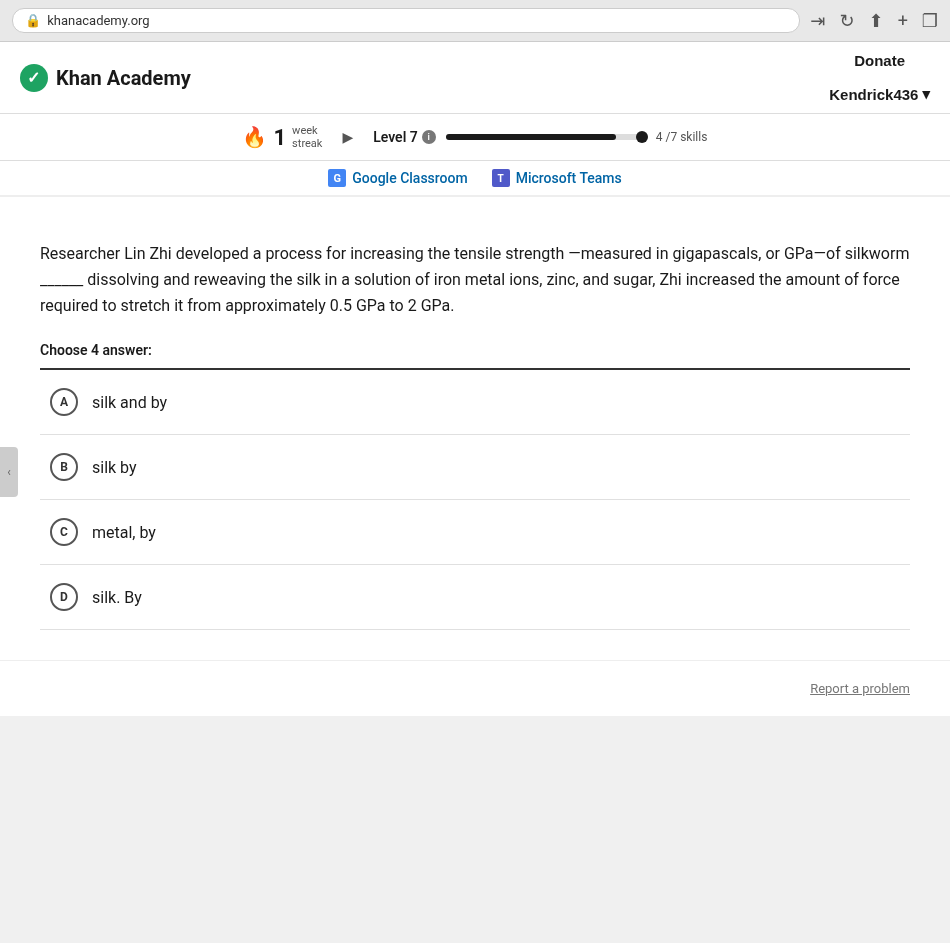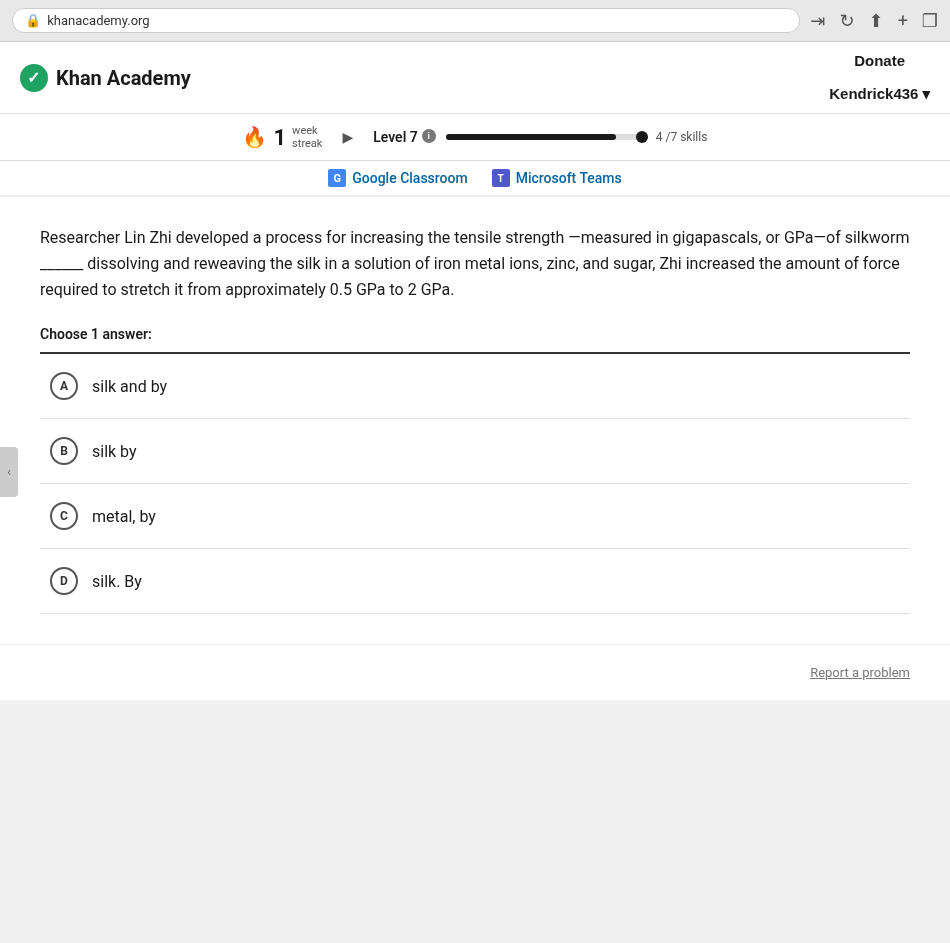--- a/index.html
+++ b/index.html
@@ -82,20 +82,21 @@
       border: none;
     }
     .user-btn {
       font-size: 15px;
       font-weight: 600;
       color: #1a1a1a;
       cursor: pointer;
       background: none;
       border: none;
       display: flex;
+      align-items: center;
       gap: 4px;
     }
 
     
     .stats-bar {
       background: white;
       display: flex;
       align-items: center;
       justify-content: center;
       padding: 10px 20px;
@@ -128,21 +129,21 @@
     .level-section {
       display: flex;
       align-items: center;
       gap: 10px;
     }
     .level-text {
       font-size: 14px;
       font-weight: 600;
       color: #1a1a1a;
       display: flex;
-      align-items: flex-start;
+      align-items: center;
       gap: 4px;
     }
     .level-info-icon {
       width: 14px;
       height: 14px;
       background: #777;
       border-radius: 50%;
       color: white;
       font-size: 9px;
       display: flex;
@@ -206,21 +207,21 @@
       justify-content: center;
       color: white;
       font-size: 11px;
       font-weight: 700;
     }
 
     
     .main-content {
       background: white;
       margin: 0;
-      padding: 28px 40px 30px 40px;
+      padding: 44px 40px 30px 40px;
     }
 
     .question-text {
       font-size: 16px;
       line-height: 1.6;
       color: #1a1a1a;
       margin-bottom: 24px;
     }
 
     .question-prompt {
@@ -370,21 +371,21 @@
     <span>Google Classroom</span>
   </div>
   <div class="integration-item">
     <div style="width:18px;height:18px;background:#5059c9;border-radius:2px;display:flex;align-items:center;justify-content:center;color:white;font-size:10px;font-weight:700;">T</div>
     <span>Microsoft Teams</span>
   </div>
 </div>
 
 <div class="main-content">
   <p class="question-text">Researcher Lin Zhi developed a process for increasing the tensile strength —measured in gigapascals, or GPa—of silkworm ______ dissolving and reweaving the silk in a solution of iron metal ions, zinc, and sugar, Zhi increased the amount of force required to stretch it from approximately 0.5 GPa to 2 GPa.</p>
-  <p class="choose-label">Choose 1 answer:</p>
+  <p class="choose-label">Choose 4 answer:</p>
   <hr class="divider">
 
   <div class="answer-options">
   <div class="answer-option">
       <div class="option-circle">A</div>
       <span>silk and by</span>
     </div>
       <div class="answer-option">
       <div class="option-circle">B</div>
       <span>silk by</span>

